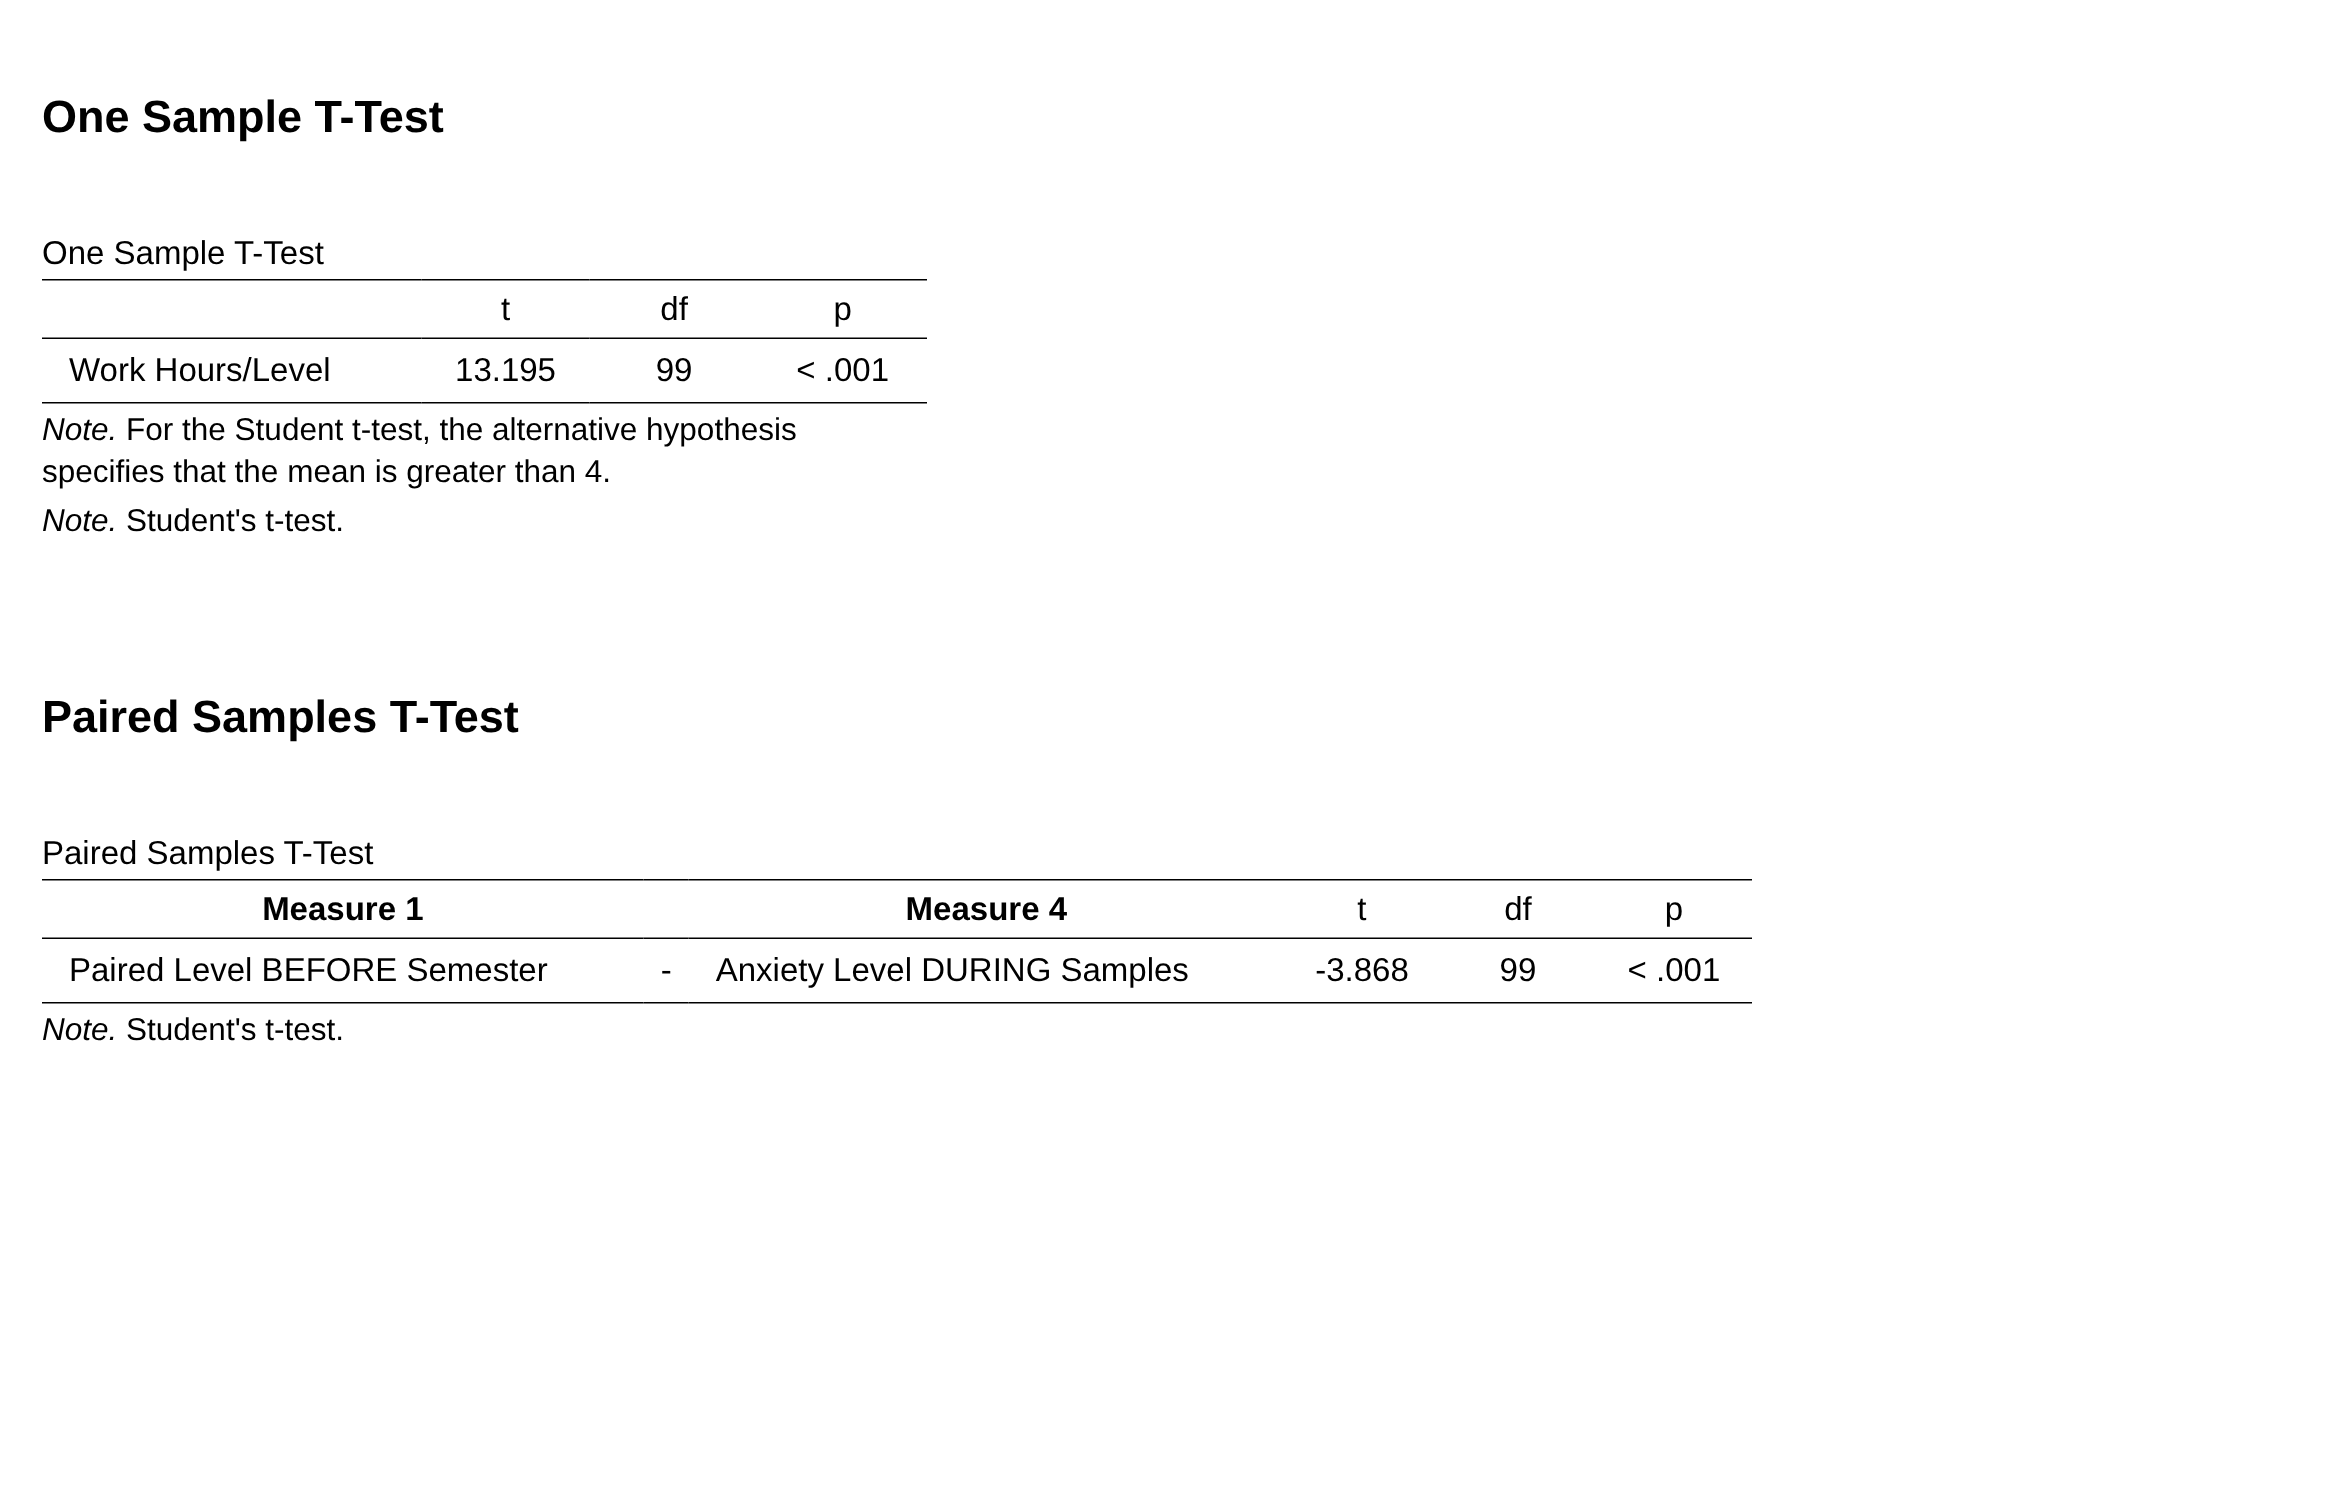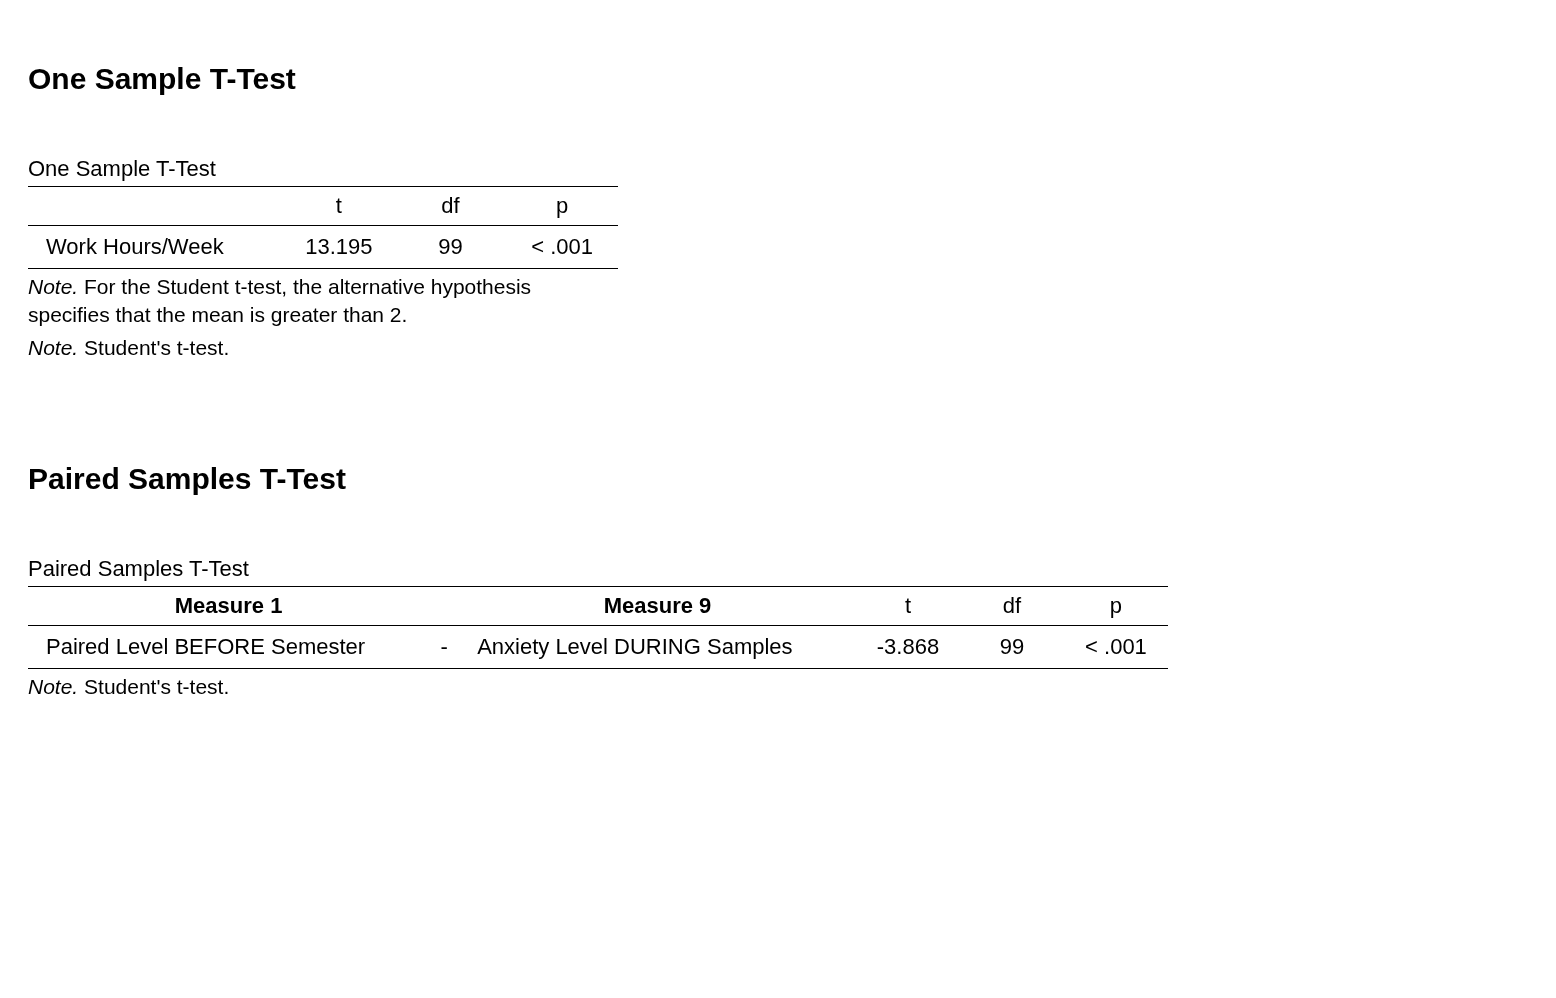--- a/index.html
+++ b/index.html
@@ -90,47 +90,47 @@
     <thead>
       <tr>
         <th class="left-cell"></th>
         <th class="num-col">t</th>
         <th class="num-col">df</th>
         <th class="num-col">p</th>
       </tr>
     </thead>
     <tbody>
       <tr>
-        <td class="left-cell">Work Hours/Week</td>
+        <td class="left-cell">Work Hours/Level</td>
         <td>13.195</td>
         <td>99</td>
         <td>&lt; .001</td>
       </tr>
     </tbody>
   </table>
 
   <div class="note" style="max-width:590px;">
-    <span class="note-label">Note.</span><span> For the Student t-test, the alternative hypothesis specifies that the mean is greater than 2.</span>
+    <span class="note-label">Note.</span><span> For the Student t-test, the alternative hypothesis specifies that the mean is greater than 4.</span>
   </div>
   <div class="note">
     <span class="note-label">Note.</span><span> Student's t-test.</span>
   </div>
 </div>
 
 <div class="section-block">
   <h2 class="section-heading">Paired Samples T-Test</h2>
 
   <div class="table-caption">Paired Samples T-Test</div>
 
   <table class="table-paired">
     <thead>
       <tr>
         <th class="measure-col">Measure 1</th>
         <th class="dash-col"></th>
-        <th class="measure-col">Measure 9</th>
+        <th class="measure-col">Measure 4</th>
         <th class="num-col">t</th>
         <th class="num-col">df</th>
         <th class="num-col">p</th>
       </tr>
     </thead>
     <tbody>
       <tr>
         <td class="left-cell">Paired Level BEFORE Semester</td>
         <td class="dash-col">-</td>
         <td class="left-cell">Anxiety Level DURING Samples</td>

